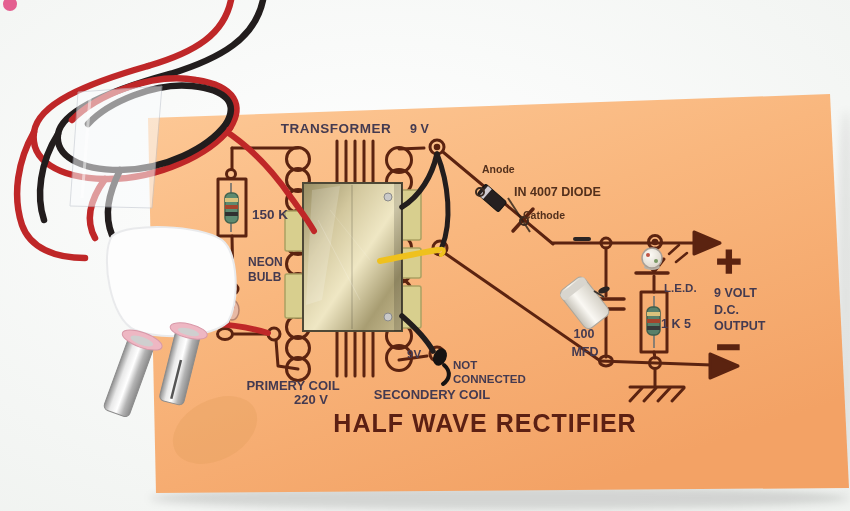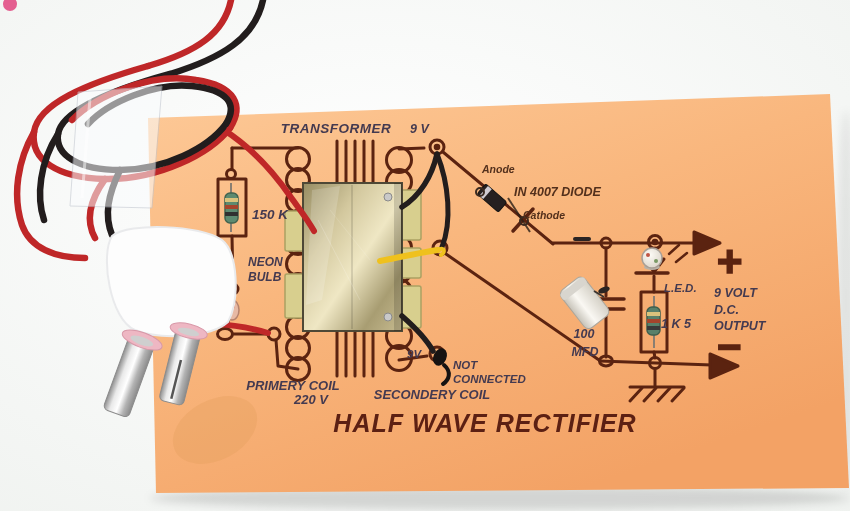--- a/index.html
+++ b/index.html
@@ -1,17 +1,17 @@
 <!DOCTYPE html>
 <html><head>
 <meta charset="utf-8">
 <style>
   html,body{margin:0;padding:0;background:#fff;}
   #stage{position:relative;width:850px;height:511px;overflow:hidden;
-         font-family:"Liberation Sans", sans-serif;font-style:italic;}
+         font-family:"Liberation Sans", sans-serif;}
   svg{display:block;}
   text{font-family:"Liberation Sans", sans-serif;}
   .lbl{font-weight:bold;fill:#443a50;}
   .lblBrown{font-weight:bold;fill:#53301c;}
   .title{font-weight:bold;fill:#5c2013;letter-spacing:1px;}
 </style>
 </head>
 <body>
 
 <div id="stage">

